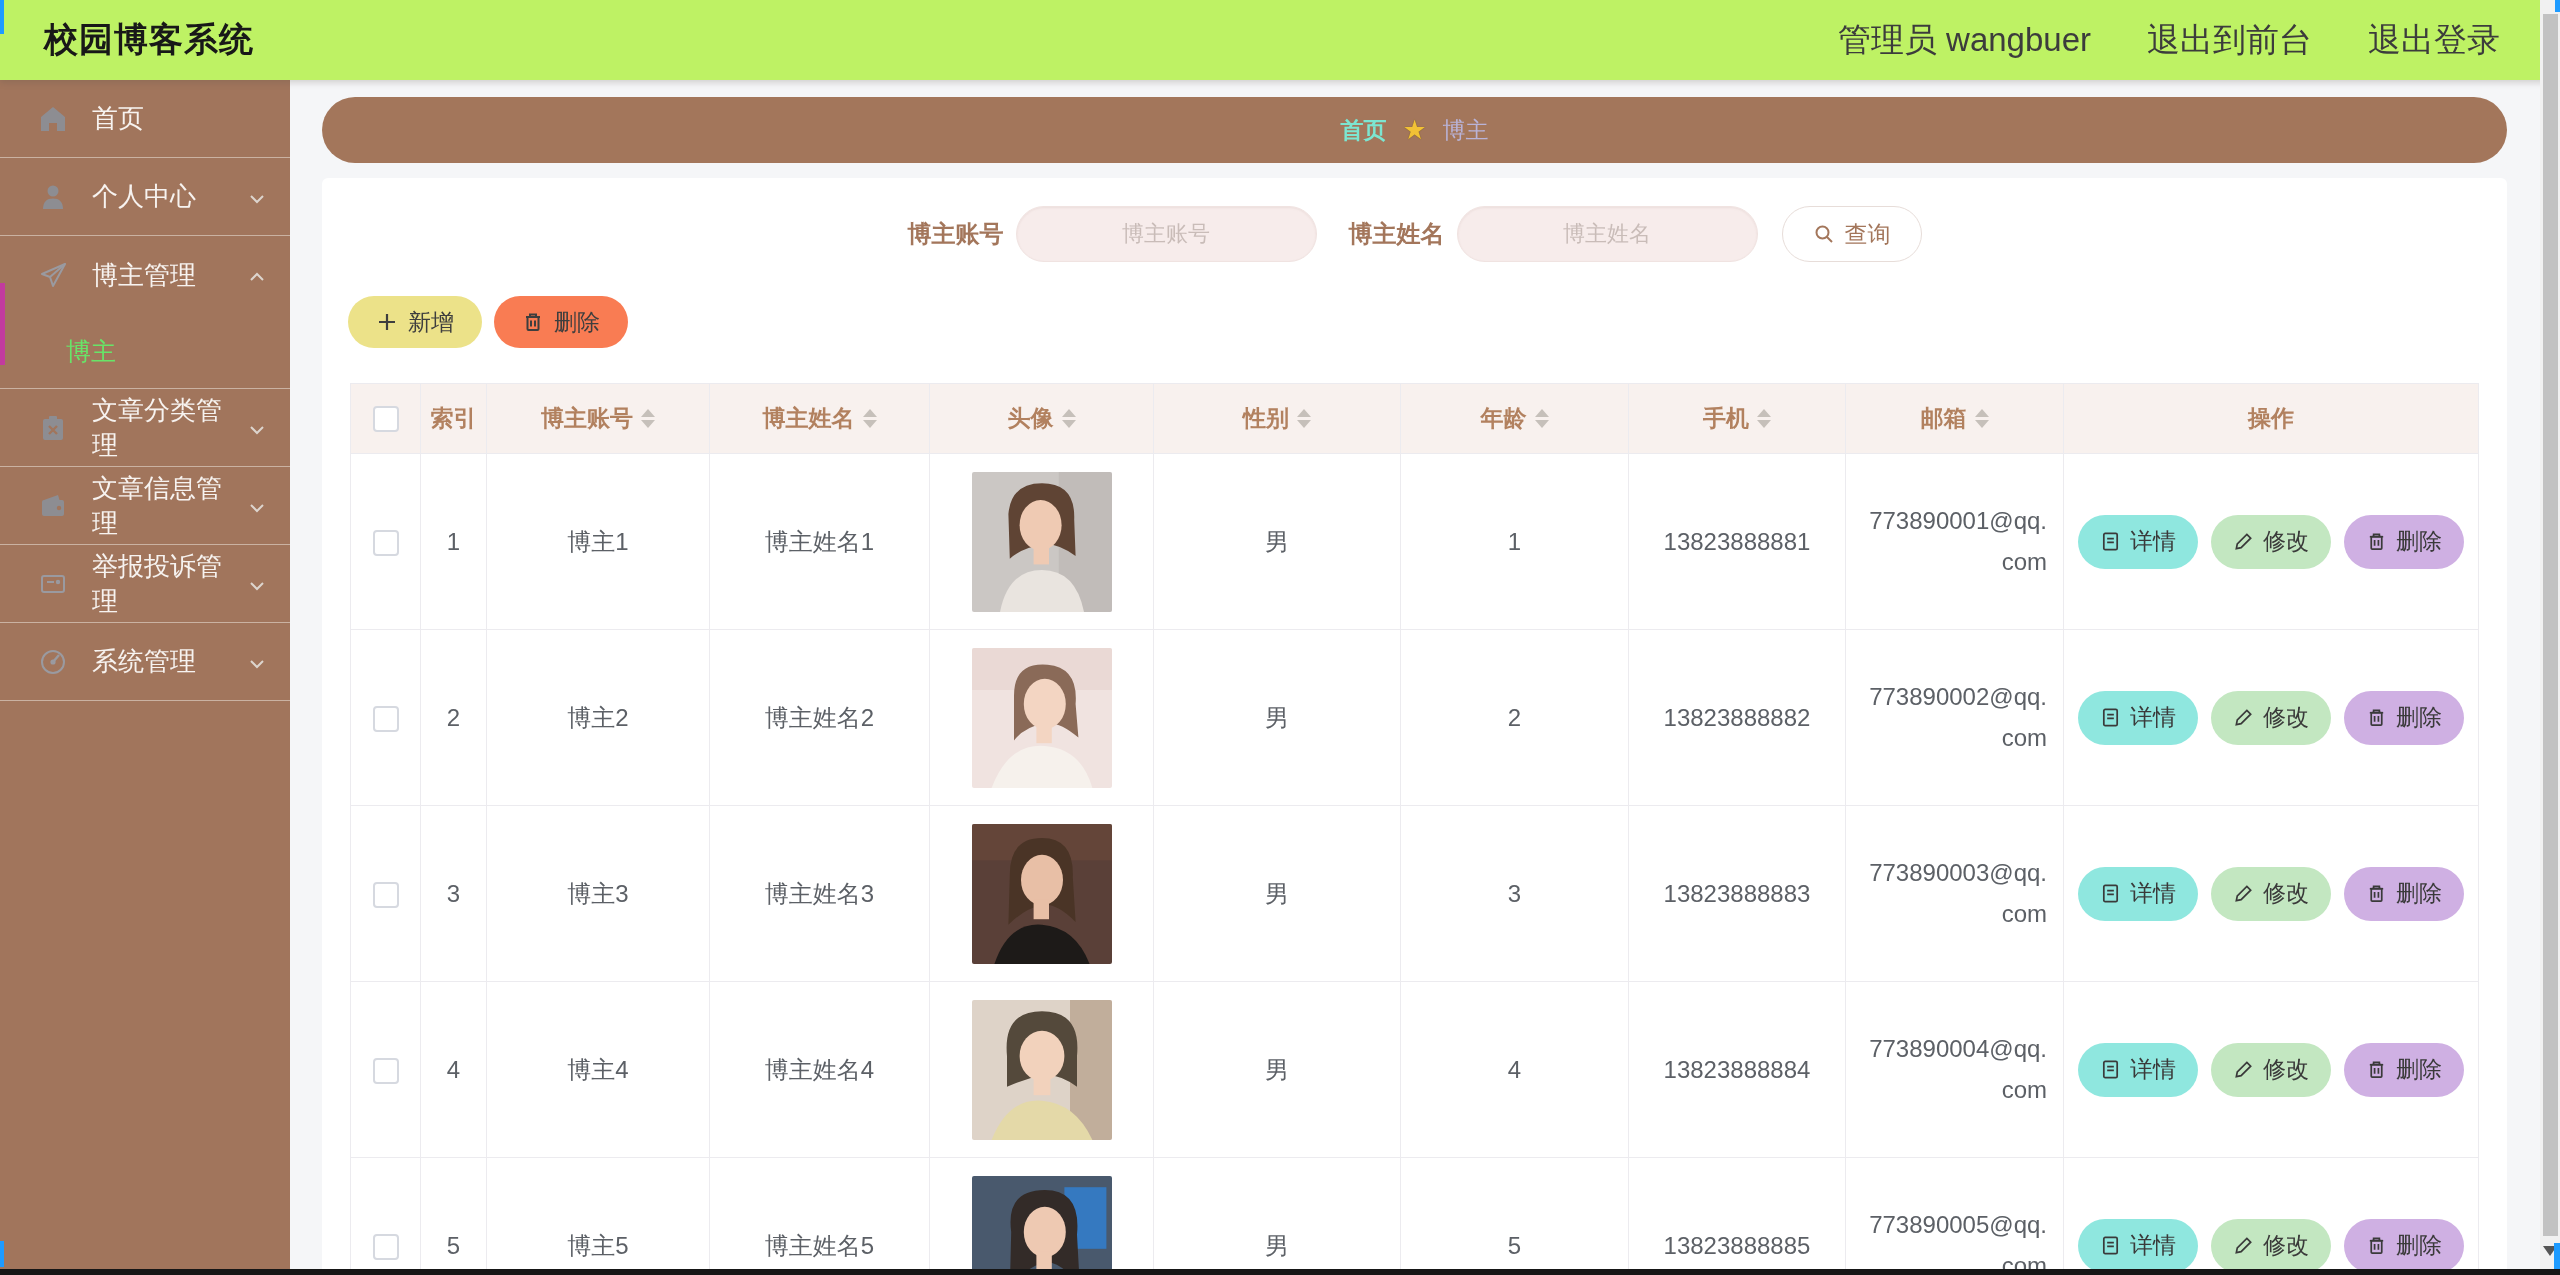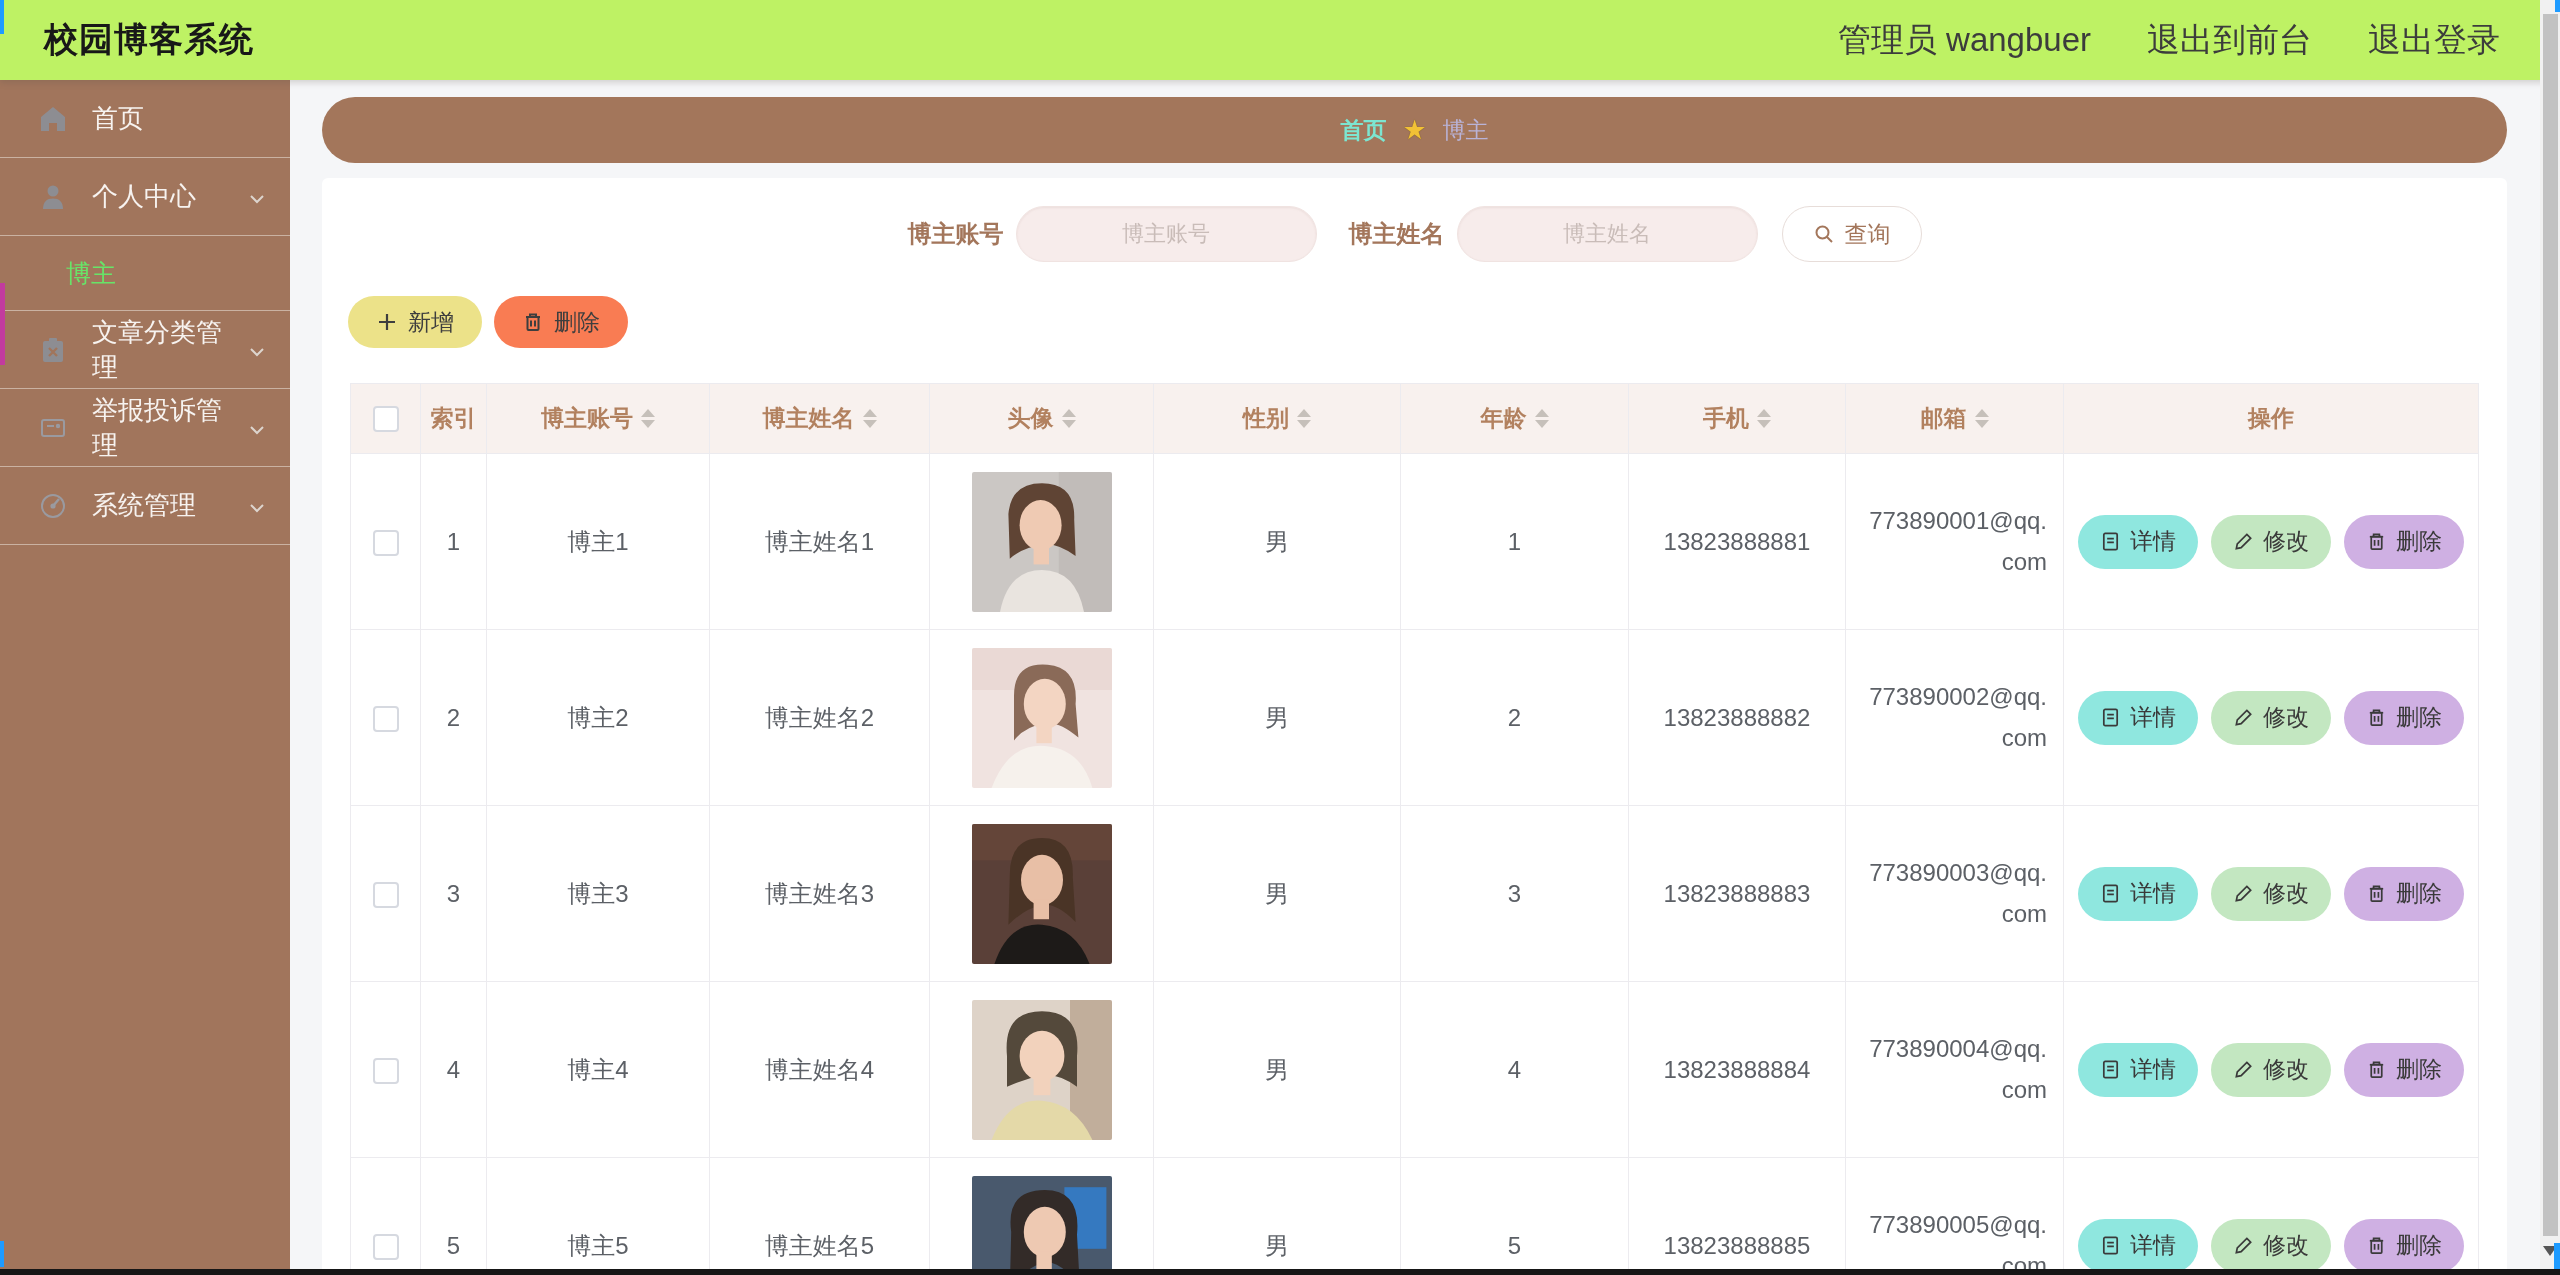--- a/index.html
+++ b/index.html
@@ -132,20 +132,34 @@
           </svg>
       </span>
       <span class="mi-label">个人中心</span>
       <span class="chev">
         <svg viewBox="0 0 22 22" fill="none" stroke="currentColor" stroke-width="2">
             <polyline points="5,8 11,14 17,8"></polyline>
           </svg>
       </span>
     </div>
 
+    <div class="menu-item no-border">
+      <span class="mi-icon">
+        <svg viewBox="0 0 30 30" fill="none" stroke="#9a9aa0" stroke-width="2" stroke-linejoin="round">
+            <path d="M27 4 L4 14 L12 17 L15 26 Z"></path>
+            <path d="M12 17 L27 4"></path>
+          </svg>
+      </span>
+      <span class="mi-label">博主管理</span>
+      <span class="chev">
+        <svg viewBox="0 0 22 22" fill="none" stroke="currentColor" stroke-width="2">
+            <polyline points="5,14 11,8 17,14"></polyline>
+          </svg>
+      </span>
+    </div>
 
     <div class="submenu-item">
       <span>博主</span>
     </div>
 
     <div class="menu-item">
       <span class="mi-icon">
         <svg viewBox="0 0 30 30">
             <rect x="5" y="6" width="20" height="21" rx="2" fill="#8d8d92"></rect>
             <rect x="11" y="3" width="8" height="5" rx="1" fill="#8d8d92"></rect>
@@ -153,20 +167,35 @@
           </svg>
       </span>
       <span class="mi-label">文章分类管理</span>
       <span class="chev">
         <svg viewBox="0 0 22 22" fill="none" stroke="currentColor" stroke-width="2">
             <polyline points="5,8 11,14 17,8"></polyline>
           </svg>
       </span>
     </div>
 
+    <div class="menu-item">
+      <span class="mi-icon">
+        <svg viewBox="0 0 30 30">
+            <rect x="4" y="9" width="22" height="16" rx="2" fill="#8d8d92"></rect>
+            <path d="M6 9 L20 4 L21.5 9 Z" fill="#8d8d92"></path>
+            <circle cx="21" cy="17" r="2.2" fill="#a1755c"></circle>
+          </svg>
+      </span>
+      <span class="mi-label">文章信息管理</span>
+      <span class="chev">
+        <svg viewBox="0 0 22 22" fill="none" stroke="currentColor" stroke-width="2">
+            <polyline points="5,8 11,14 17,8"></polyline>
+          </svg>
+      </span>
+    </div>
 
     <div class="menu-item">
       <span class="mi-icon">
         <svg viewBox="0 0 30 30" fill="none" stroke="#9a9aa0" stroke-width="2">
             <rect x="4" y="7" width="22" height="16" rx="2"></rect>
             <path d="M9 13 H16"></path>
             <circle cx="20" cy="13" r="1.2" fill="#9a9aa0"></circle>
           </svg>
       </span>
       <span class="mi-label">举报投诉管理</span>

